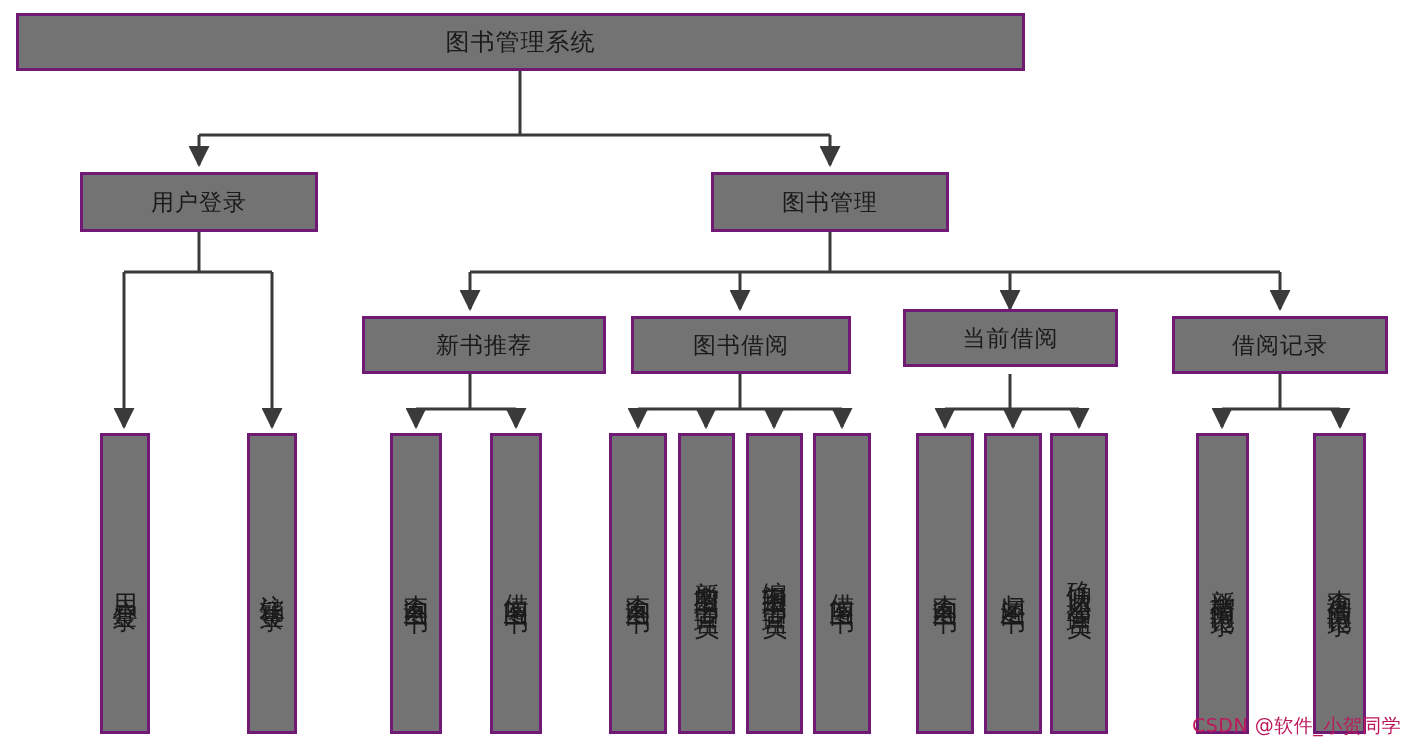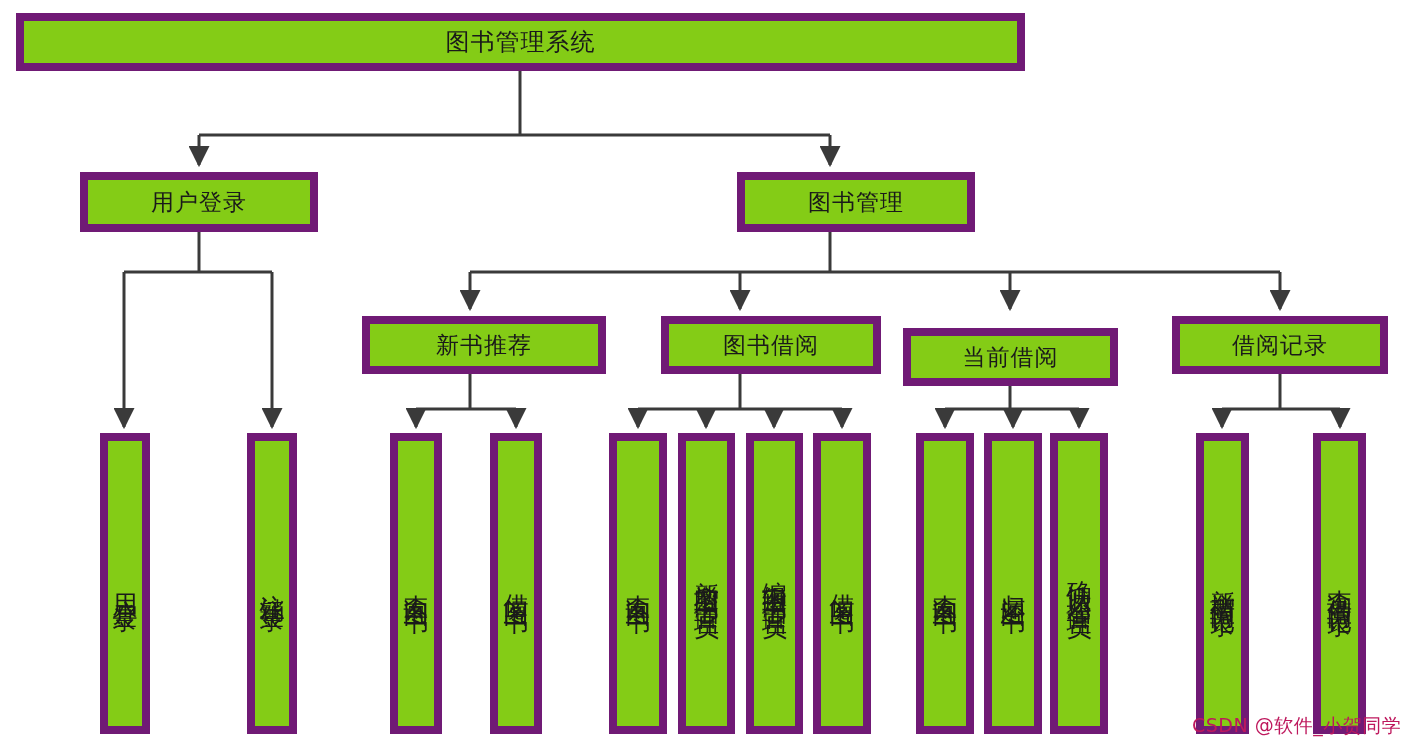--- a/index.html
+++ b/index.html
@@ -10,22 +10,22 @@
     font-family:"DejaVu Sans","Liberation Sans",sans-serif;
     overflow:hidden;
     position:relative;
   }
   #diagram-root{position:absolute;left:0;top:0;width:1405px;height:747px;}
   svg#connector-layer{position:absolute;left:0;top:0;width:1405px;height:747px;}
 
   .node{
     position:absolute;
     box-sizing:border-box;
-    background:#84cc16;
-    border:8px solid #701a75;
+    background:#737373;
+    border:3px solid #701a75;
     display:flex;
     align-items:center;
     justify-content:center;
     color:#1a1a1a;
     letter-spacing:1px;
   }
   .node .label{
     display:block;
     text-align:center;
     line-height:1.25;
@@ -114,31 +114,31 @@
     </g>
   </svg>
 
   <div class="node horiz root" style="left:16px;top:13px;width:1009px;height:58px;">
     <span class="label">图书管理系统</span>
   </div>
 
   <div class="node horiz" style="left:80px;top:172px;width:238px;height:60px;">
     <span class="label">用户登录</span>
   </div>
-  <div class="node horiz" style="left:711px;top:172px;width:238px;height:60px;margin-left:26px;">
+  <div class="node horiz" style="left:711px;top:172px;width:238px;height:60px;">
     <span class="label">图书管理</span>
   </div>
 
   <div class="node horiz" style="left:362px;top:316px;width:244px;height:58px;">
     <span class="label">新书推荐</span>
   </div>
-  <div class="node horiz" style="left:661px;top:316px;width:220px;height:58px;">
+  <div class="node horiz" style="left:631px;top:316px;width:220px;height:58px;">
     <span class="label">图书借阅</span>
   </div>
-  <div class="node horiz" style="left:903px;top:328px;width:215px;height:58px;">
+  <div class="node horiz" style="left:903px;top:309px;width:215px;height:58px;">
     <span class="label">当前借阅</span>
   </div>
   <div class="node horiz" style="left:1172px;top:316px;width:216px;height:58px;justify-content:center;">
     <span class="label">借阅记录</span>
   </div>
 
   <div class="node vert" style="left:100px;top:433px;width:50px;height:301px;">
     <span class="label">用户登录</span>
   </div>
   <div class="node vert" style="left:247px;top:433px;width:50px;height:301px;">

